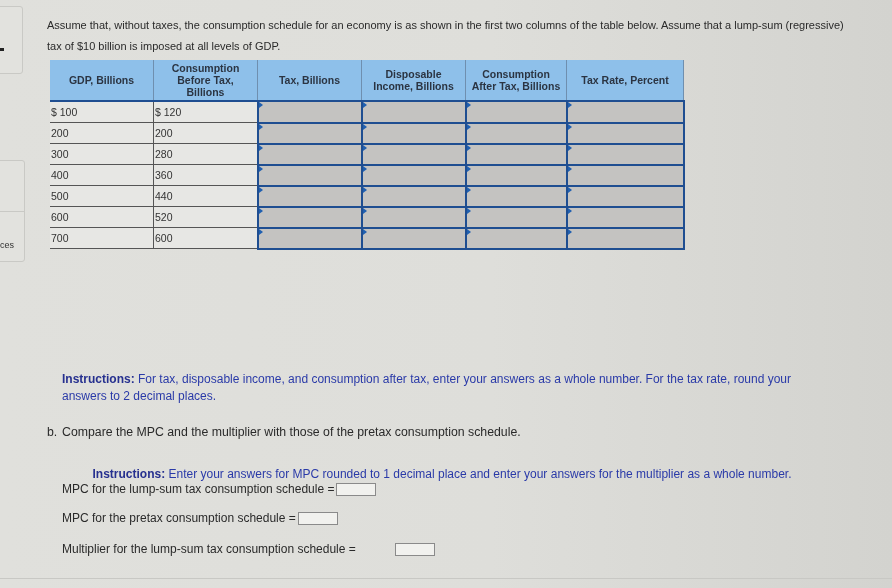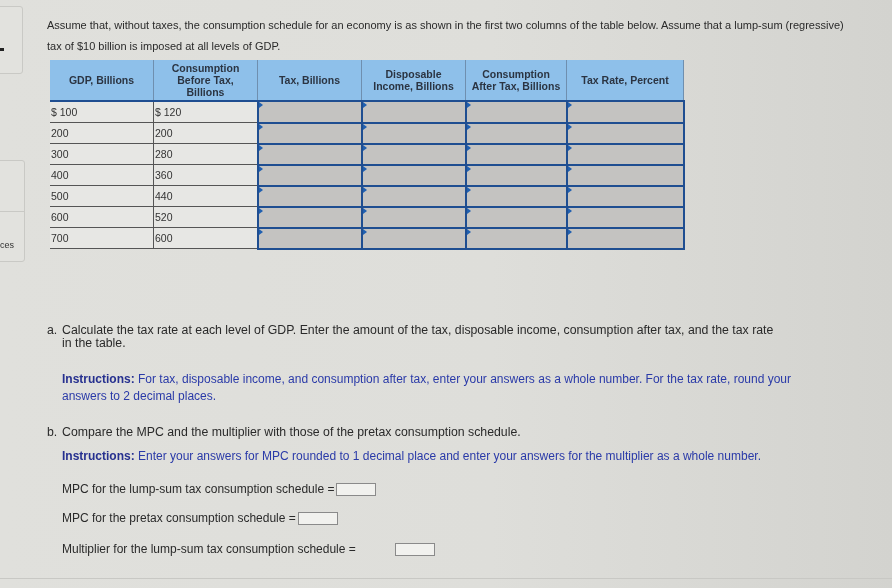--- a/index.html
+++ b/index.html
@@ -215,36 +215,30 @@
         <td class="given first">700</td>
         <td class="given">600</td>
         <td class="input"><span class="flag"></span><input value="" style=""></td>
         <td class="input"><span class="flag"></span><input value="" style=""></td>
         <td class="input"><span class="flag"></span><input value="" style=""></td>
         <td class="input"><span class="flag"></span><input value="" style=""></td>
       </tr>
     </tbody>
   </table>
 
-  <div class="qa">
-    <div>
-      <span class="label">a.</span><span>Calculate the tax rate at each level of GDP. Enter the amount of the tax, disposable income, consumption after tax, and the tax rate</span>
-    </div>
-    <div class="indent">in the table.</div>
-  </div>
 
   <div class="instr" style="top:371px;">
     <b>Instructions:</b><span> For tax, disposable income, and consumption after tax, enter your answers as a whole number. For the tax rate, round your answers to 2 decimal places.</span>
   </div>
 
   <div class="qb">
     <span class="label" style="display:inline-block;width:15px;">b.</span><span>Compare the MPC and the multiplier with those of the pretax consumption schedule.</span>
   </div>
 
-  <div class="instr" style="top:448px;">
+  <div class="instr" style="top:466px;text-align:center;">
     <b>Instructions:</b><span> Enter your answers for MPC rounded to 1 decimal place and enter your answers for the multiplier as a whole number.</span>
   </div>
 
   <div class="answer-line" style="top:482px;">
     <span>MPC for the lump-sum tax consumption schedule =</span>
     <input class="answer-box" value="" style="">
   </div>
   <div class="answer-line" style="top:511px;">
     <span>MPC for the pretax consumption schedule =</span>
     <input class="answer-box" value="" style="">

